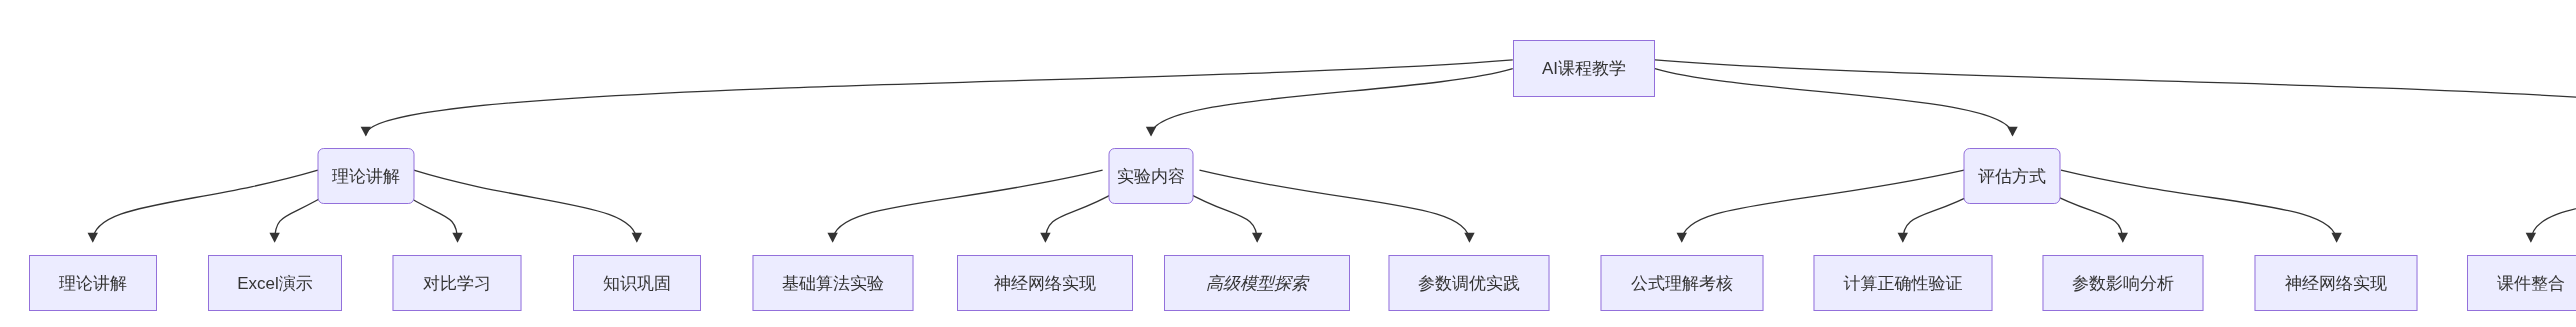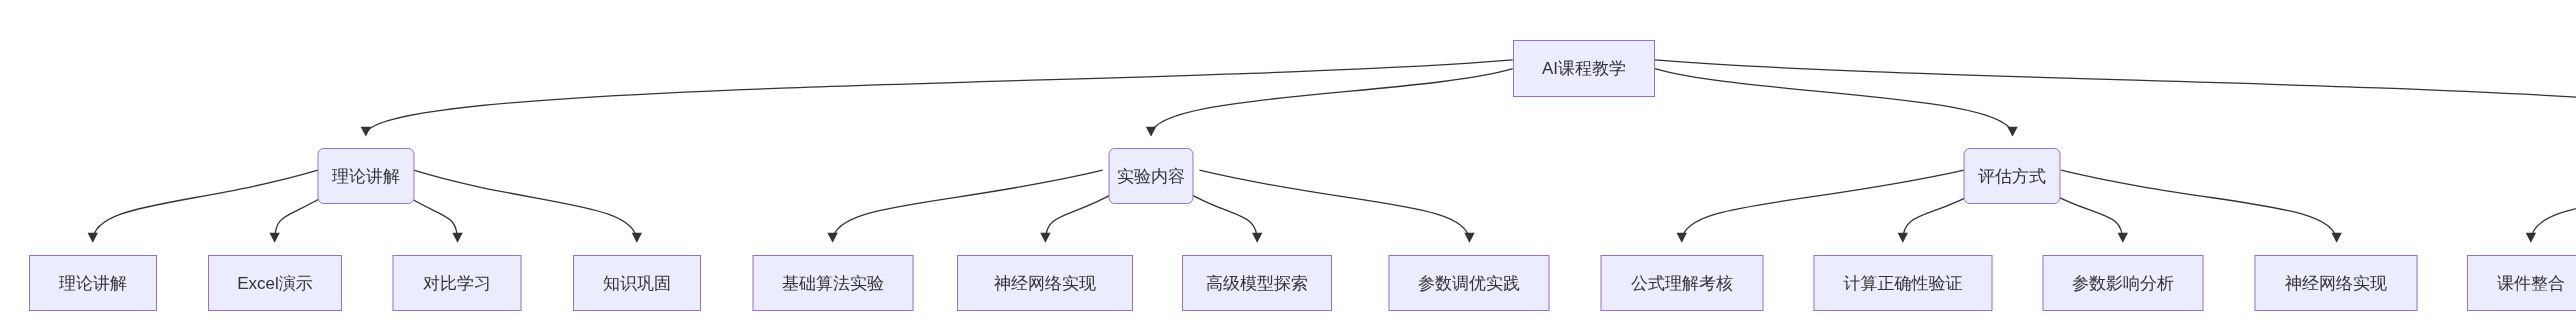--- a/index.html
+++ b/index.html
@@ -94,21 +94,21 @@
   <div class="node branch" style="left:1151px; top:136px; width:85px;">实验内容</div>
   <div class="node branch" style="left:2012px; top:136px; width:97px;">评估方式</div>
 
   <div class="node leaf" style="left:93px; top:243px; width:128px;">理论讲解</div>
   <div class="node leaf" style="left:457px; top:243px; width:129px;">对比学习</div>
   <div class="node leaf" style="left:275px; top:243px; width:134px;">Excel演示</div>
   <div class="node leaf" style="left:637px; top:243px; width:128px;">知识巩固</div>
 
   <div class="node leaf" style="left:833px; top:243px; width:161px;">基础算法实验</div>
   <div class="node leaf" style="left:1045px; top:243px; width:176px;">神经网络实现</div>
-  <div class="node leaf" style="left:1257px; top:243px; width:150px;">高级模型探索</div>
+  <div class="node leaf" style="left:1257px; top:243px; width:186px;font-style:italic;">高级模型探索</div>
   <div class="node leaf" style="left:1682px; top:243px; width:163px;">公式理解考核</div>
 
   <div class="node leaf" style="left:1469px; top:243px; width:161px;">参数调优实践</div>
   <div class="node leaf" style="left:1903px; top:243px; width:179px;">计算正确性验证</div>
   <div class="node leaf" style="left:2123px; top:243px; width:161px;">参数影响分析</div>
   <div class="node leaf" style="left:2336px; top:243px; width:163px;">神经网络实现</div>
 
   <div class="node leaf" style="left:2531px; top:243px; width:128px;">课件整合</div>
 
 </div>

